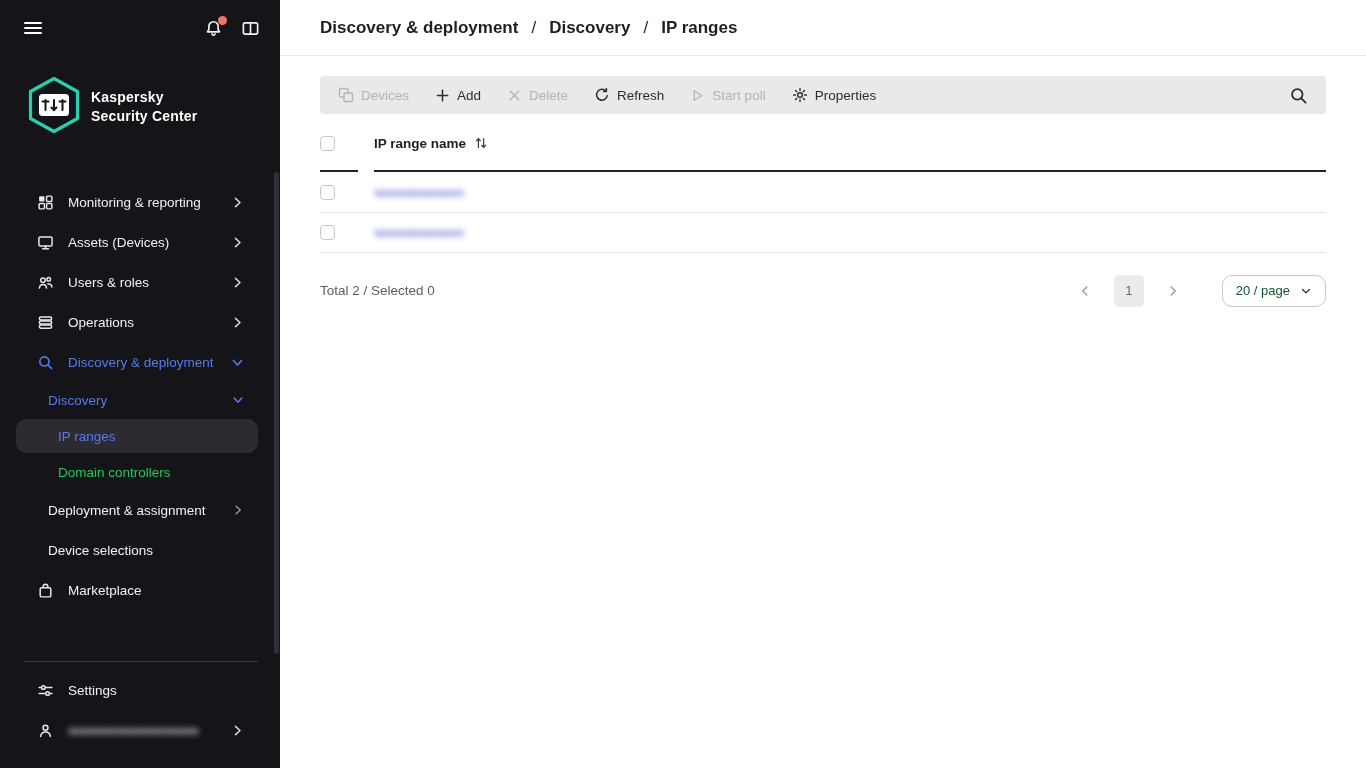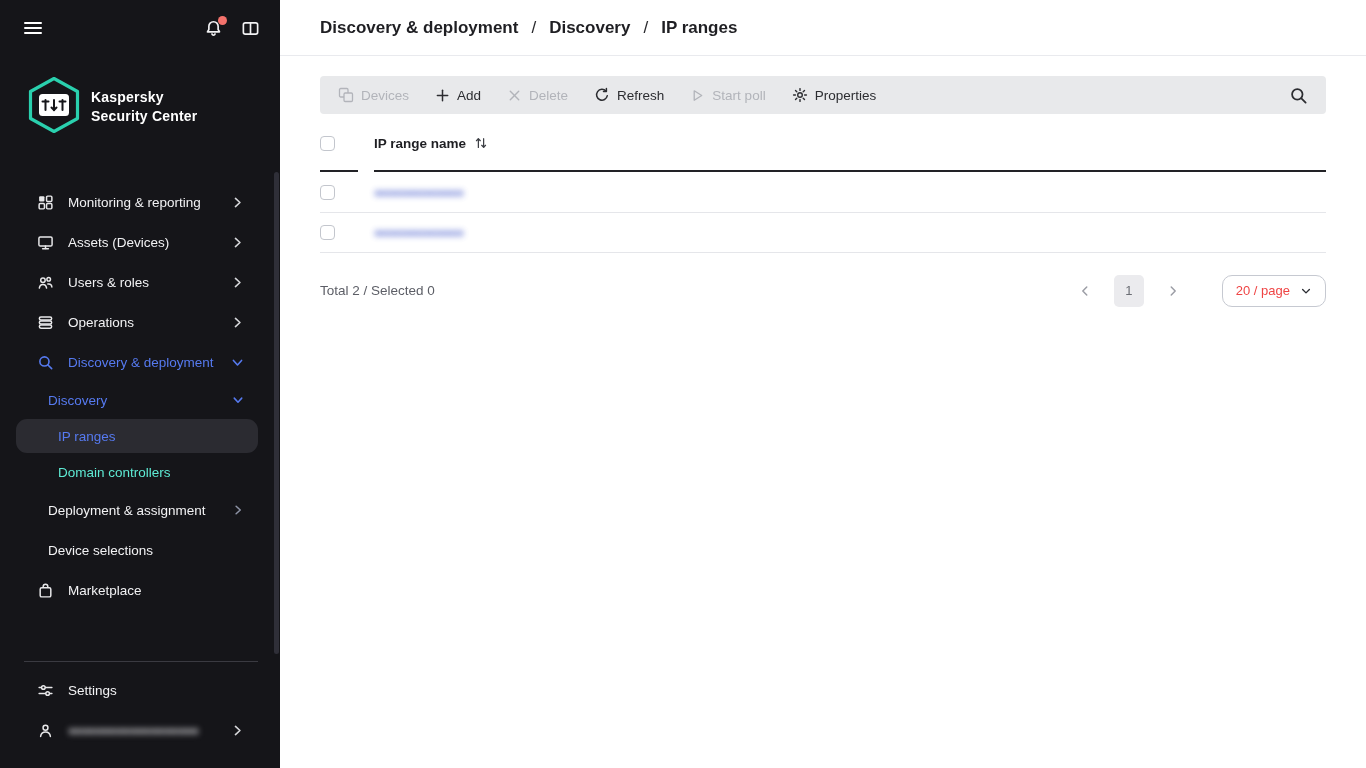--- a/index.html
+++ b/index.html
@@ -42,21 +42,21 @@
   .nav-item.blue, .nav-item.blue .nicon, .nav-item.blue .chev { color:#567af0; }
   .sub1 { height:36px; padding-left:48px; }
   .sub1.tall { height:40px; }
   .sub1 .chev-r { color:#8d93a6; display:flex; }
   .sub2-wrap { height:36px; padding:0 22px 0 16px; display:flex; align-items:center; }
   .sub2 {
     flex:1; height:34px; border-radius:11px; display:flex; align-items:center;
     padding-left:42px; font-size:13.5px; font-weight:500; cursor:pointer;
   }
   .sub2.selected { background:#2b2b31; color:#567af0; }
-  .sub2.plain { background:transparent; color:#5eead4; padding-left:42px; }
+  .sub2.plain { background:transparent; color:#22c55e; padding-left:42px; }
 
   .side-bottom { margin-top:auto; padding-bottom:18px; }
   .side-div { height:1px; background:#3a3a41; margin:0 22px 8px 24px; }
   .blur-user {
     color:#c9c9cd; filter:blur(3px); font-size:13px; letter-spacing:-1px;
     overflow:hidden; white-space:nowrap;
   }
   .scroll-thumb {
     position:absolute; right:1px; top:172px; width:5px; height:482px;
     background:#2f2f38; border-radius:3px; cursor:pointer;
@@ -111,21 +111,21 @@
   .pager-summary { font-size:13.5px; color:#5c5e66; }
   .pager-right { display:flex; align-items:center; }
   .pg-chev { color:#9b9da5; display:flex; cursor:pointer; padding:0 4px; }
   .pg-num {
     width:30px; height:32px; margin:0 18px; background:#ebebee; border-radius:5px;
     display:flex; align-items:center; justify-content:center;
     font-size:13px; color:#6b6d74; cursor:pointer;
   }
   .pg-size {
     margin-left:38px; height:32px; padding:0 13px; border:1px solid #c6c9d1; border-radius:10px;
-    display:flex; align-items:center; gap:10px; font-size:13px; color:#ef4444;
+    display:flex; align-items:center; gap:10px; font-size:13px; color:#14532d;
     background:#fff; cursor:pointer;
   }
   .pg-size .chev-d { color:#2b2d33; display:flex; }
 </style>
 </head>
 <body>
 
 <aside class="sidebar">
 
   <div class="side-top">

